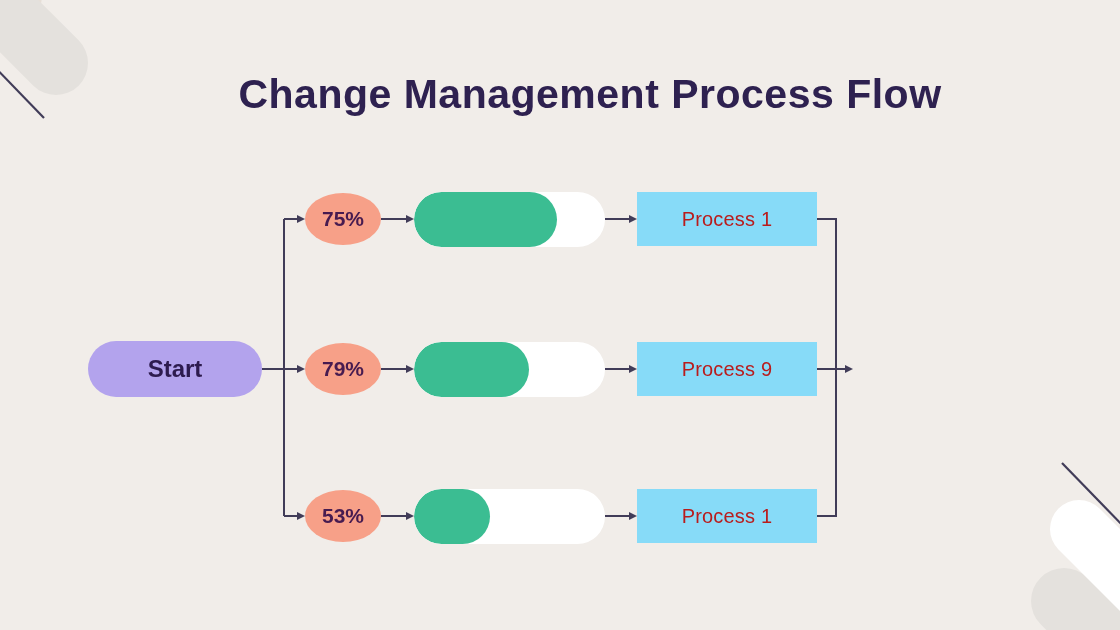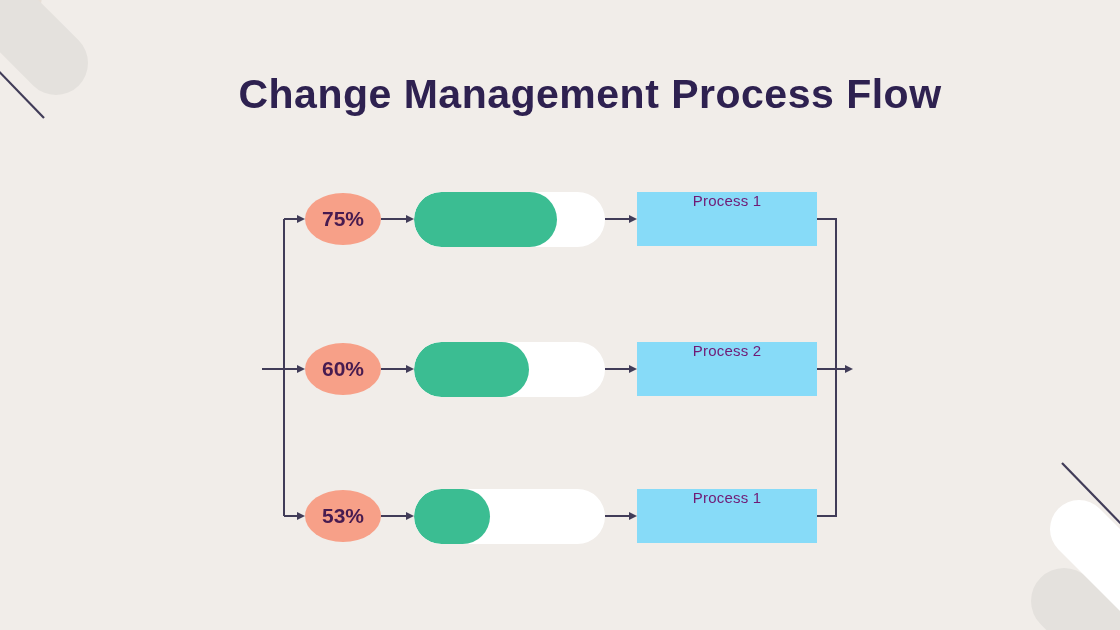--- a/index.html
+++ b/index.html
@@ -39,22 +39,22 @@
   }
   .bar.r1 { top:192px; } .bar.r2 { top:342px; } .bar.r3 { top:489px; }
   .fill {
     position:absolute; left:0; top:0; bottom:0;
     border-radius:28px; background:#3BBD92;
   }
 
   .box {
     position:absolute; left:637px; width:180px; height:54px;
     background:#87DBF8;
-    display:flex; align-items:flex-start; justify-content:center;
-    font-size:15px; color:#701a75; letter-spacing:0.2px;
+    display:flex; align-items:center; justify-content:center;
+    font-size:20px; color:#b91c1c; letter-spacing:0.2px;
   }
   .box.r1 { top:192px; } .box.r2 { top:342px; } .box.r3 { top:489px; }
 </style>
 </head>
 <body>
 
 <div class="canvas">
 
   <svg class="overlay" viewBox="0 0 1120 630" width="1120" height="630">
     <defs>
@@ -88,39 +88,42 @@
       <path d="M605 369 H629" marker-end="url(#arrow)"></path>
       <path d="M605 516 H629" marker-end="url(#arrow)"></path>
 
       <path d="M817 219 H836 V516 H817"></path>
       <path d="M817 369 H845" marker-end="url(#arrow)"></path>
     </g>
   </svg>
 
   <h1 class="title">Change Management Process Flow</h1>
 
+  <div class="node start">
+    <span>Start</span>
+  </div>
 
   <div class="oval r1">
     <span>75%</span>
   </div>
   <div class="bar r1">
     <div class="fill" style="width: 75%;"></div>
   </div>
   <div class="box r1">
     <span>Process 1</span>
   </div>
 
   <div class="oval r2">
-    <span>60%</span>
+    <span>79%</span>
   </div>
   <div class="bar r2">
     <div class="fill" style="width: 60%;"></div>
   </div>
   <div class="box r2">
-    <span>Process 2</span>
+    <span>Process 9</span>
   </div>
 
   <div class="oval r3">
     <span>53%</span>
   </div>
   <div class="bar r3">
     <div class="fill" style="width: 40%;"></div>
   </div>
   <div class="box r3">
     <span>Process 1</span>

